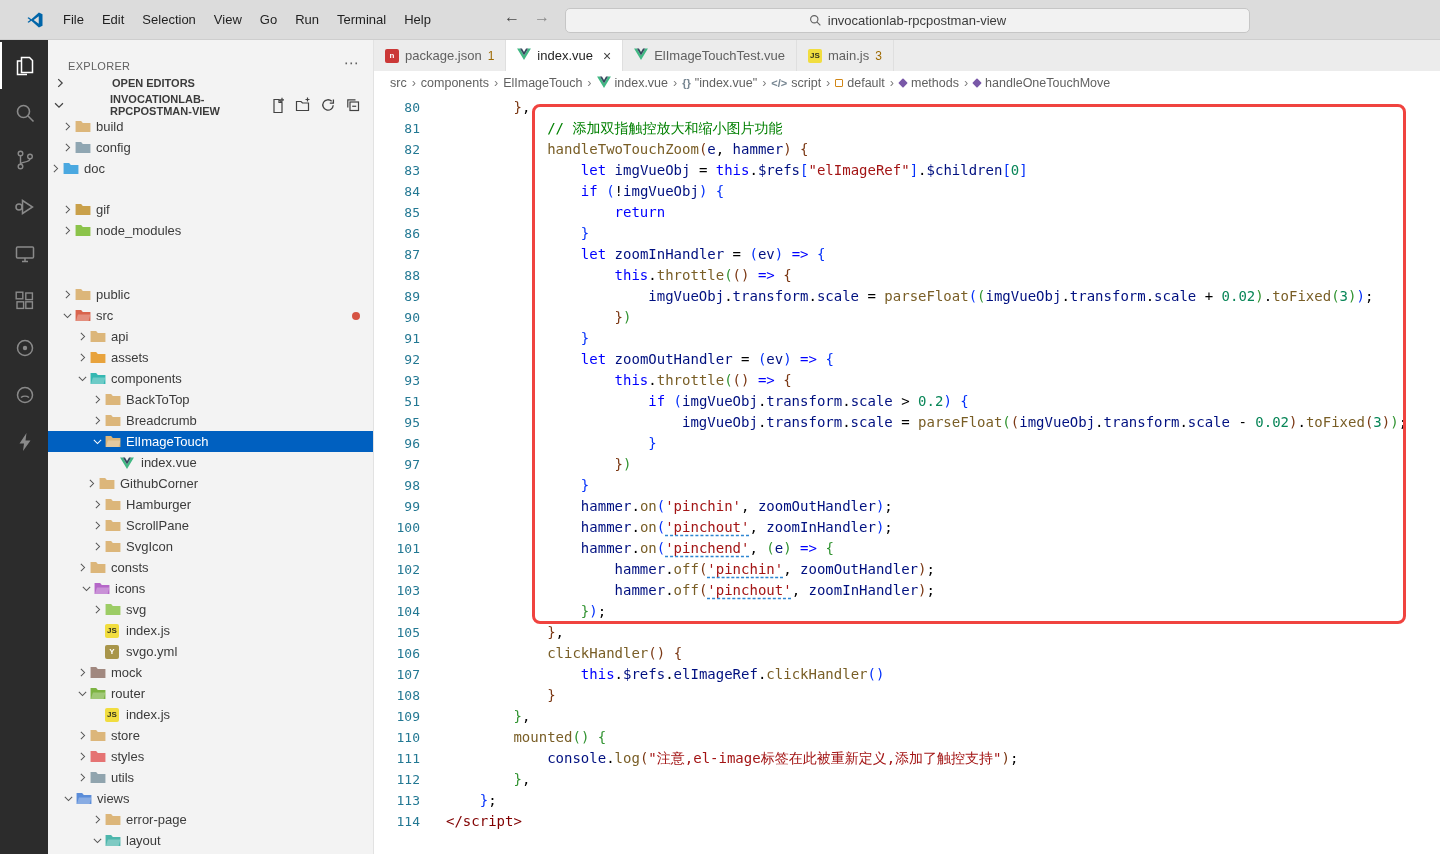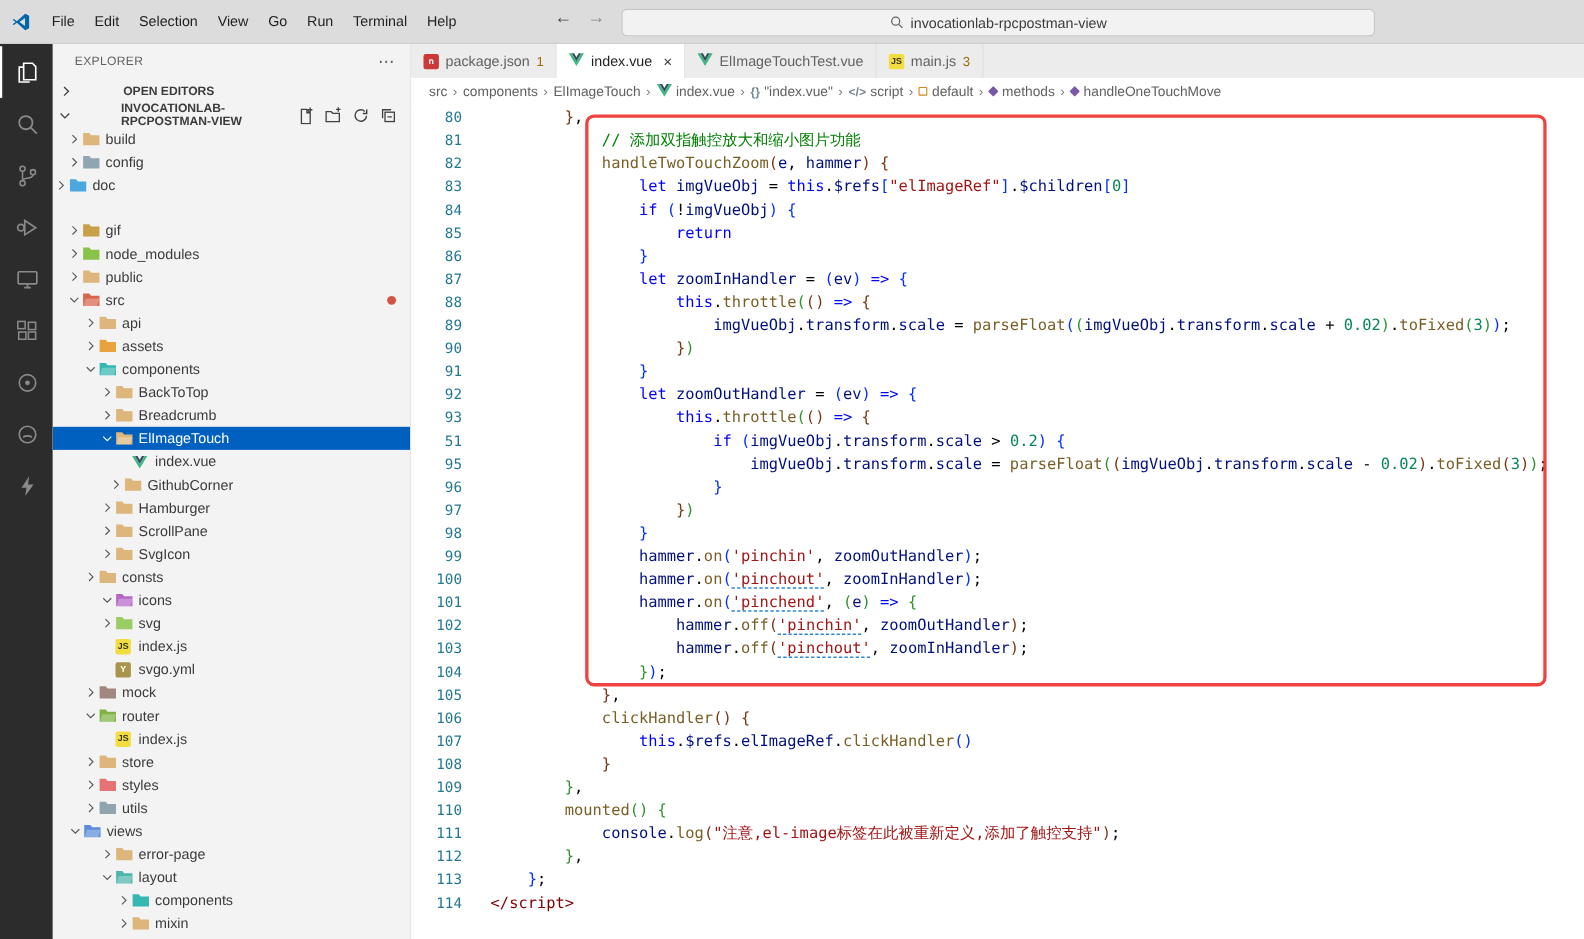--- a/index.html
+++ b/index.html
@@ -6,21 +6,21 @@
   body {
     width: 1440px; height: 854px; overflow: hidden;
     font-family: "Liberation Sans", sans-serif;
     font-size: 13px; color: #333; background: #fff;
   }
   .app { display: flex; flex-direction: column; height: 854px; }
 
   
   .titlebar {
     height: 40px; background: #dcdcdc; border-bottom: 1px solid #cecece;
-    display: flex; align-items: center; position: relative; flex: none;
+    display: flex; align-items: center; position: relative; flex: none; padding-left: 16px;
   }
   .vslogo { width: 38px; display: flex; justify-content: center; align-items: center; }
   .menubar { display: flex; align-items: center; }
   .menu-item { padding: 4px 9px; border-radius: 5px; color: #1f1f1f; cursor: default; }
   .nav-arrow { position: absolute; top: 8px; font-size: 16px; color: #474747; width: 24px; text-align: center; }
   #nav-back { left: 500px; }
   #nav-fwd { left: 530px; color: #8a8a8a; }
   .searchbox {
     position: absolute; left: 565px; top: 8px; width: 685px; height: 25px;
     background: #f2f2f2; border: 1px solid #c6c6c6; border-radius: 5px;
@@ -40,21 +40,21 @@
     color: #8a8a8a; border-left: 2px solid transparent;
   }
   .ab-icon.active { color: #ffffff; border-left-color: #ffffff; }
 
   
   .sidebar {
     width: 326px; background: #f3f3f3; flex: none; overflow: hidden;
     border-right: 1px solid #e2e2e2; display: flex; flex-direction: column;
   }
   .sb-title {
-    height: 32px; display: flex; align-items: center;
+    height: 32px; display: flex; align-items: flex-end;
     padding: 0 14px 0 20px; color: #616161; font-size: 11px; letter-spacing: .3px; flex: none;
   }
   .sb-title .dots { margin-left: auto; font-size: 15px; color: #616161; cursor: pointer; }
   .sb-row {
     height: 22px; display: flex; align-items: center; padding-left: 4px;
     color: #3b3b3b; font-size: 11px; font-weight: 700; flex: none; gap: 44px;
   }
   .sb-row .chev { width: 16px; display: flex; justify-content: center; color: #424242; }
   .root-actions { margin-left: auto; display: flex; gap: 9px; padding-right: 12px; color: #424242; }
   .root-actions span { display: flex; cursor: pointer; }
@@ -324,21 +324,21 @@
                 <path d="M6 3.5L10.5 8L6 12.5"></path>
               </svg>
             </span>
             <span class="ticon">
               <svg width="16" height="13" viewBox="0 0 17 14">
                 <path fill="#8bc34a" d="M.5 1h6l1.8 2.2h8.2V13H.5z"></path>
               </svg>
             </span>
             <span class="tlabel">node_modules</span>
           </div>
-          <div class="titem" style="padding-left: 12px;">
+          <div class="titem" style="padding-left: 12px; margin-top: 43px;">
             <span class="chev">
               <svg width="13" height="13" viewBox="0 0 16 16" fill="none" stroke="currentColor" stroke-width="1.3">
                 <path d="M6 3.5L10.5 8L6 12.5"></path>
               </svg>
             </span>
             <span class="ticon">
               <svg width="16" height="13" viewBox="0 0 17 14">
                 <path fill="#dcb67a" d="M.5 1h6l1.8 2.2h8.2V13H.5z"></path>
               </svg>
             </span>
@@ -442,21 +442,21 @@
           <div class="titem" style="padding-left: 57px;">
             <span class="chev"></span>
             <span class="ticon">
               <svg width="14" height="12" viewBox="0 0 15 13">
                 <path fill="#41b883" d="M0 .5h3l4.5 7.7L12 .5h3L7.5 13z"></path>
                 <path fill="#35495e" d="M3 .5h2.3l2.2 3.8L9.7.5H12L7.5 8.2z"></path>
               </svg>
             </span>
             <span class="tlabel">index.vue</span>
           </div>
-          <div class="titem" style="padding-left: 50px;">
+          <div class="titem" style="padding-left: 36px;">
             <span class="chev">
               <svg width="13" height="13" viewBox="0 0 16 16" fill="none" stroke="currentColor" stroke-width="1.3">
                 <path d="M6 3.5L10.5 8L6 12.5"></path>
               </svg>
             </span>
             <span class="ticon">
               <svg width="16" height="13" viewBox="0 0 17 14">
                 <path fill="#dcb67a" d="M.5 1h6l1.8 2.2h8.2V13H.5z"></path>
               </svg>
             </span>
@@ -507,21 +507,21 @@
                 <path d="M6 3.5L10.5 8L6 12.5"></path>
               </svg>
             </span>
             <span class="ticon">
               <svg width="16" height="13" viewBox="0 0 17 14">
                 <path fill="#dcb67a" d="M.5 1h6l1.8 2.2h8.2V13H.5z"></path>
               </svg>
             </span>
             <span class="tlabel">consts</span>
           </div>
-          <div class="titem" style="padding-left: 42px;">
+          <div class="titem" style="padding-left: 31px;">
             <span class="chev">
               <svg width="13" height="13" viewBox="0 0 16 16" fill="none" stroke="currentColor" stroke-width="1.3">
                 <path d="M3.5 6L8 10.5L12.5 6"></path>
               </svg>
             </span>
             <span class="ticon">
               <svg width="16" height="13" viewBox="0 0 17 14">
                 <path fill="#b567c8" d="M.5 1h6l1.8 2.2h8.2V13H.5z"></path>
                 <path fill="rgba(255,255,255,.28)" d="M3 5.8h13.5L14.5 13H.9z"></path>
               </svg>

